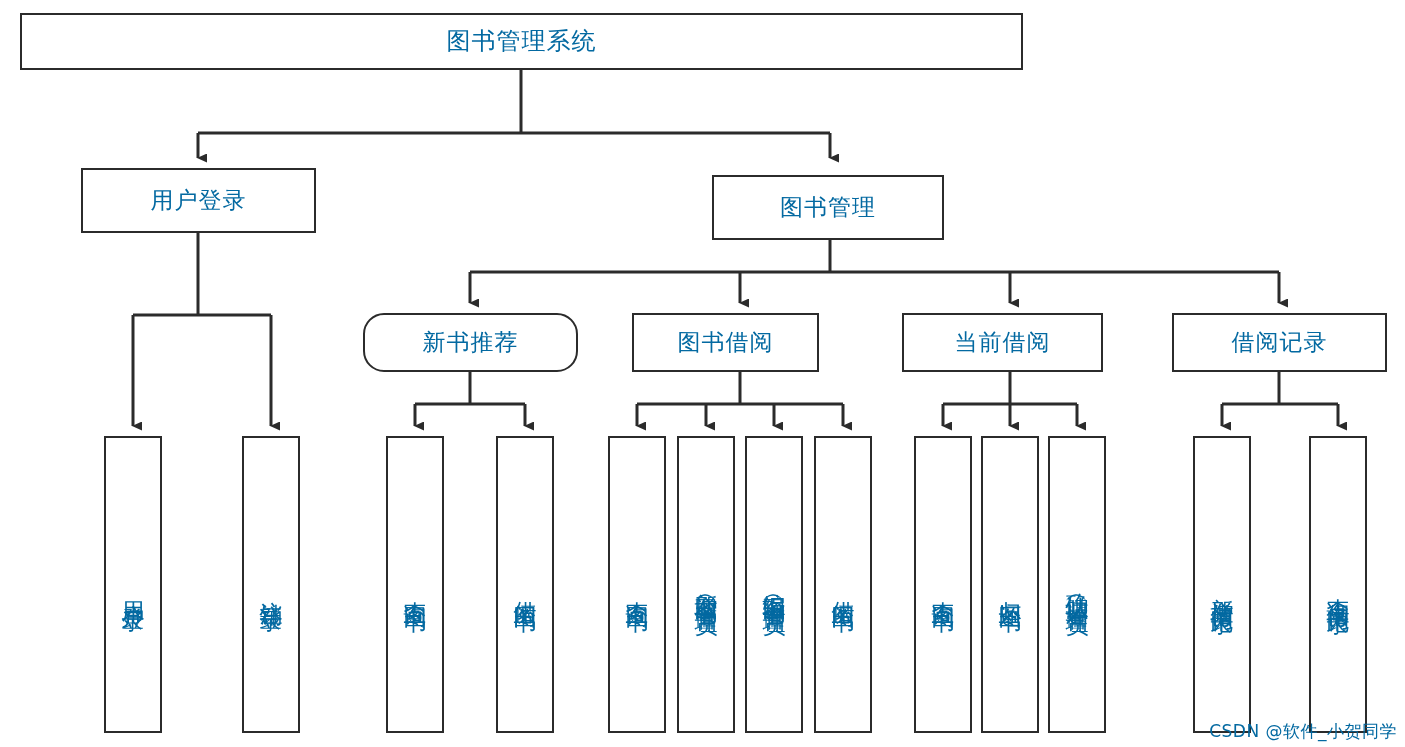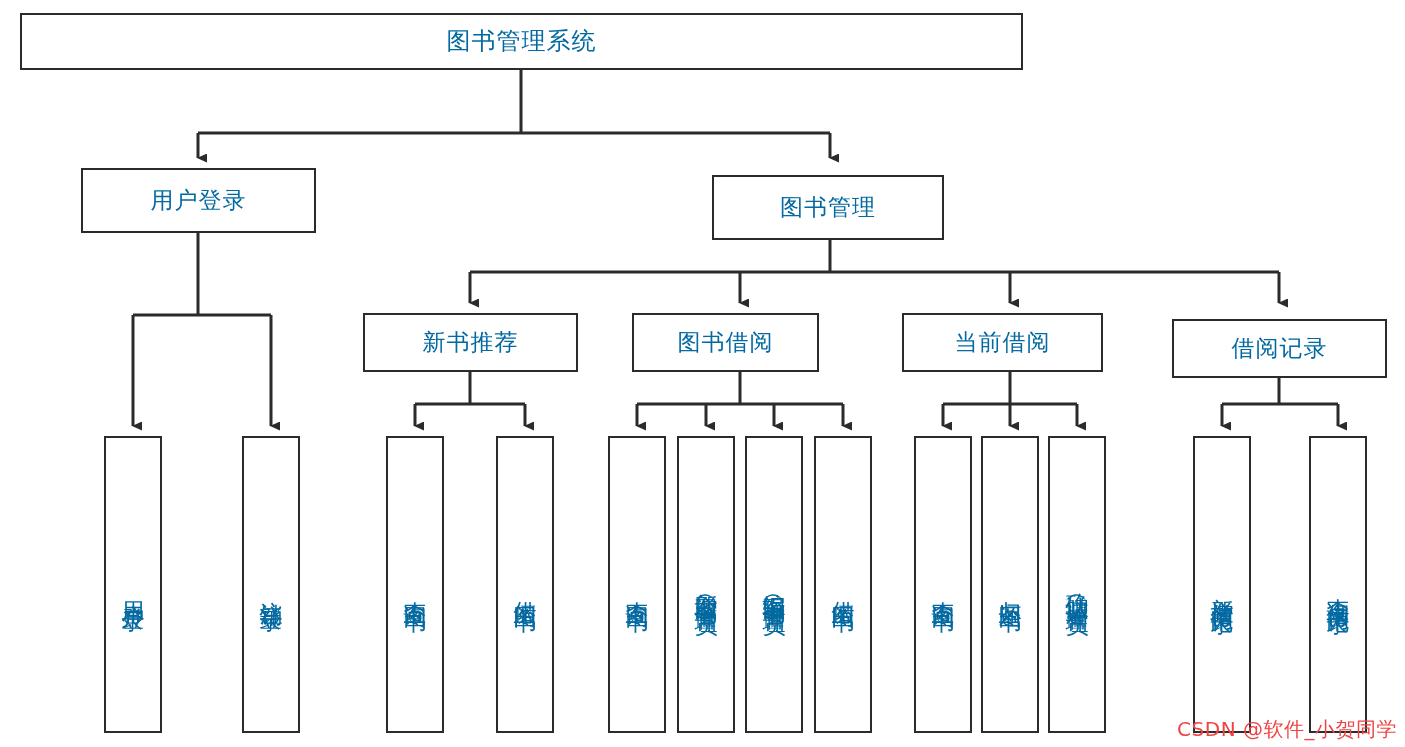--- a/index.html
+++ b/index.html
@@ -60,22 +60,22 @@
     line-height: 1;
     white-space: nowrap;
   }
   .node.title .node-label {
     font-size: 24px;
   }
   #watermark {
     position: absolute;
     right: 8px;
     bottom: 4px;
-    font-size: 20px;
-    color: #ef4444;
+    font-size: 17px;
+    color: #0369a1;
     letter-spacing: 0.5px;
     white-space: nowrap;
     pointer-events: none;
   }
 </style>
 </head>
 <body>
 
 <div id="diagram-root">
 
@@ -133,30 +133,30 @@
     <span class="node-label">图书管理系统</span>
   </div>
 
   <div class="node horiz" style="left:81px; top:168px; width:235px; height:65px;">
     <span class="node-label">用户登录</span>
   </div>
   <div class="node horiz" style="left:712px; top:168px; width:232px; height:65px;margin-top:7px;">
     <span class="node-label">图书管理</span>
   </div>
 
-  <div class="node horiz" style="left:363px; top:313px; width:215px; height:59px;">
+  <div class="node horiz" style="left:363px; top:313px; width:215px; height:59px;border-radius:21px;">
     <span class="node-label">新书推荐</span>
   </div>
   <div class="node horiz" style="left:632px; top:313px; width:187px; height:59px;">
     <span class="node-label">图书借阅</span>
   </div>
   <div class="node horiz" style="left:902px; top:313px; width:201px; height:59px;">
     <span class="node-label">当前借阅</span>
   </div>
-  <div class="node horiz" style="left:1172px; top:313px; width:215px; height:59px;margin-top:6px;">
+  <div class="node horiz" style="left:1172px; top:313px; width:215px; height:59px;">
     <span class="node-label">借阅记录</span>
   </div>
 
   <div class="node vert" style="left:104px; top:436px; width:58px; height:297px;">
     <span class="node-label">用户登录</span>
   </div>
   <div class="node vert" style="left:242px; top:436px; width:58px; height:297px;">
     <span class="node-label">注销登录</span>
   </div>
 

